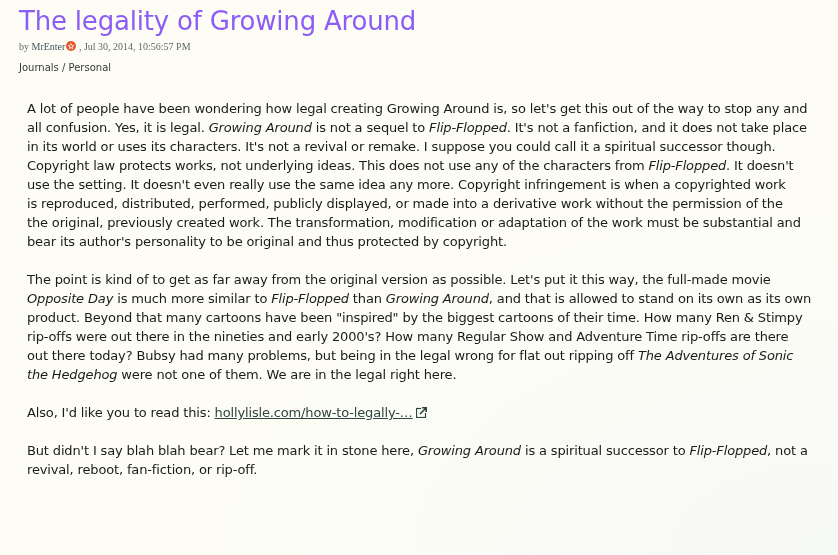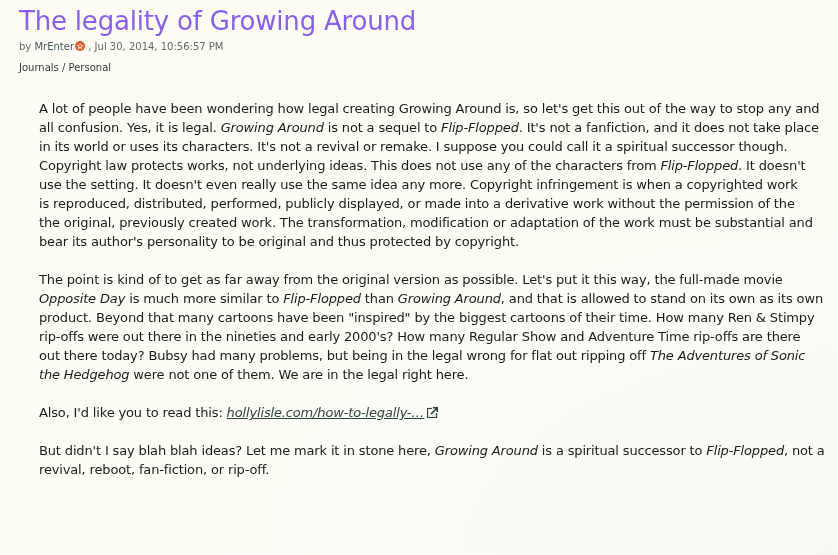--- a/index.html
+++ b/index.html
@@ -30,20 +30,21 @@
       margin: 0;
       line-height: 32px;
       white-space: nowrap;
     }
     .meta {
       font-size: 10px;
       color: #5e6a66;
       margin-top: 3px;
       line-height: 13px;
       white-space: nowrap;
+      font-family: Liberation Serif, serif;
     }
     .meta .user {
       color: #42585b;
       text-decoration: none;
     }
     .meta .star {
       display: inline-block;
       width: 10px;
       height: 10px;
       border-radius: 50%;
@@ -72,30 +73,29 @@
       position: absolute;
       left: 23px;
       top: 99px;
       width: 812px;
       font-size: 13px;
       line-height: 19px;
       color: #1a1c1a;
       letter-spacing: -0.15px;
     }
     .body p {
-      margin: 0 0 19px 16px;
+      margin: 0 0 19px 4px;
     }
     .body .line {
       display: block;
       white-space: nowrap;
     }
     .body a.link {
       color: #2d4440;
       text-decoration: underline;
-      font-style: italic;
     }
     .ext-icon {
       display: inline-block;
       width: 11px;
       height: 11px;
       vertical-align: -1px;
       margin-left: 3px;
     }
   </style>
 </head>
@@ -138,16 +138,16 @@
       <span class="line"><em>the Hedgehog</em><span> were not one of them. We are in the legal right here.</span></span>
     </p>
     <p>
       <span class="line"><span>Also, I'd like you to read this: </span><a class="link" href="#">hollylisle.com/how-to-legally-…</a><span class="ext-icon"><svg width="11" height="11" viewBox="0 0 11 11">
             <rect x="0.5" y="1.5" width="9" height="9" fill="none" stroke="#2d4440" stroke-width="1.2"></rect>
             <rect x="5" y="0" width="6" height="6" fill="#fdfdf6"></rect>
             <path d="M4 7 L10 1 M6 0.8 H10.2 V5" fill="none" stroke="#2d4440" stroke-width="1.6"></path>
           </svg></span></span>
     </p>
     <p>
-      <span class="line"><span>But didn't I say blah blah ideas? Let me mark it in stone here, </span><em>Growing Around</em><span> is a spiritual successor to </span><em>Flip-Flopped</em><span>, not a</span></span>
+      <span class="line"><span>But didn't I say blah blah bear? Let me mark it in stone here, </span><em>Growing Around</em><span> is a spiritual successor to </span><em>Flip-Flopped</em><span>, not a</span></span>
       <span class="line"><span>revival, reboot, fan-fiction, or rip-off.</span></span>
     </p>
   </div>
 
 </body></html>

